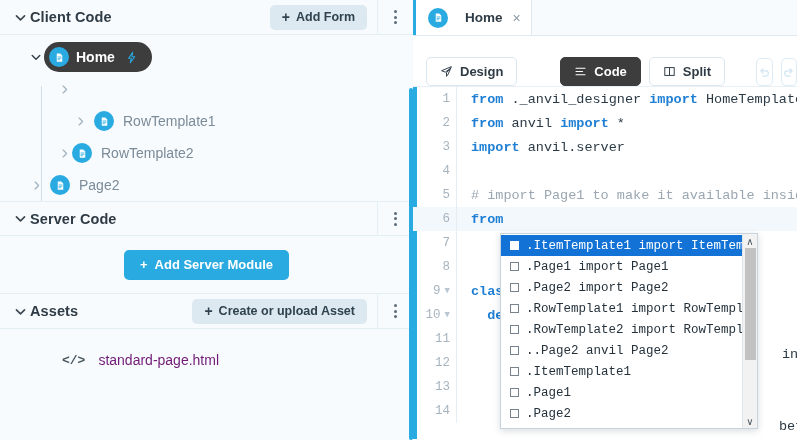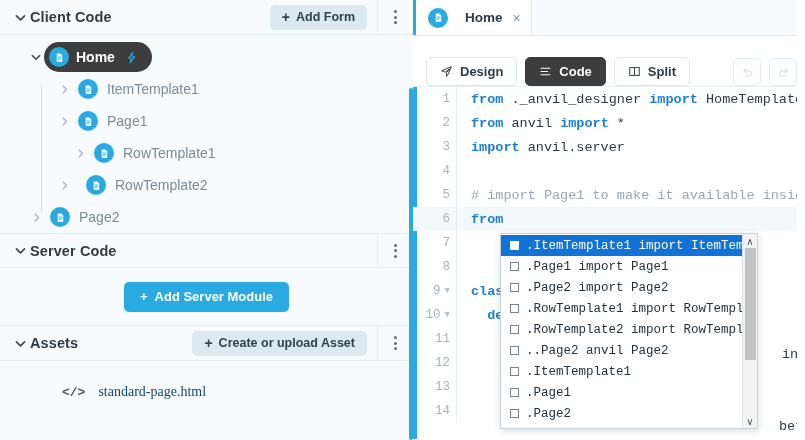--- a/index.html
+++ b/index.html
@@ -88,21 +88,21 @@
   .server-body { height: 58px; display: flex; align-items: center; justify-content: center;
                  background: #f7fbfd; border-bottom: 1px solid #e3eef5; }
   .primary-btn {
     background: #29abe2; color: #fff; border: none; border-radius: 5px;
     font-size: 13px; font-weight: bold; height: 30px; padding: 0 16px;
     display: flex; align-items: center; gap: 7px; cursor: pointer;
   }
   .assets-body { background: #f7fbfd; padding-top: 18px; }
   .asset-row { display: flex; align-items: center; height: 26px; padding-left: 62px; cursor: pointer; }
   .code-glyph { color: #48555f; font-size: 13px; font-weight: bold; margin-right: 13px; font-family: "Liberation Mono", monospace; }
-  .asset-name { font-size: 14px; color: #0c4a6e; font-family: Liberation Serif, serif; }
+  .asset-name { font-size: 14px; color: #701a75; }
 
   #sidebar-scrollbar {
     position: absolute; right: 0; top: 88px;
     width: 4px; height: 352px; background: #29abe2;
     border-radius: 2px; cursor: pointer;
   }
 
   
   #editor { position: relative; flex: 1; height: 440px; background: #ffffff; overflow: hidden; }
   #tabbar { height: 36px; background: #f7fbfd; display: flex; align-items: stretch;
@@ -118,21 +118,21 @@
   .tab-close { color: #8b9aa5; font-size: 14px; margin-left: 2px; cursor: pointer; line-height: 1; }
 
   #toolbar { height: 51px; background: #ffffff; display: flex; align-items: flex-end;
              padding-left: 13px; gap: 8px; border-bottom: 1px solid #e8f0f6; }
   .mode-btn {
     height: 29px; padding: 0 13px; border-radius: 5px;
     border: 1px solid #dae7f0; background: #ffffff; color: #2f3b45;
     font-size: 13px; font-weight: bold; cursor: pointer;
     display: flex; align-items: center; gap: 7px;
   }
-  .mode-btn.active { background: #3d3d3d; color: #ffffff; border-color: #3d3d3d; }
+  .mode-btn.active { background: #3d3d3d; color: #ffffff; border-color: #3d3d3d; margin-left: 35px; }
   .icon-btn {
     width: 28px; height: 28px; border-radius: 5px;
     border: 1px solid #ddebf5; background: #ffffff;
     display: flex; align-items: center; justify-content: center; cursor: pointer;
   }
   .tb-spacer { width: 27px; }
 
   #code-area { position: relative; height: 352px; background: #ffffff; overflow: hidden; }
   #editor-accent { position: absolute; left: 0; top: 0; width: 4px; height: 100%; background: #29abe2; }
   .code-line { position: relative; height: 24px; display: flex; align-items: center; }
@@ -233,45 +233,20 @@
                 </svg>
               </span>
             </div>
           </div>
           <div class="tree-row" style="padding-left: 56px;">
             <div class="tw-chevron">
               <svg viewBox="0 0 16 16" width="11" height="11">
                 <path d="M6 3l5 5-5 5" fill="none" stroke="#9fb2be" stroke-width="1.8" stroke-linecap="round" stroke-linejoin="round"></path>
               </svg>
             </div>
-            <div style="display: flex; align-items: center; margin-left: 6px;">
-              <span class="file-icon">
-                <svg viewBox="0 0 16 16">
-                  <path d="M4 2h5l3 3v9H4z" fill="#ffffff"></path>
-                  <path d="M5.2 7.2h5.6M5.2 9.2h5.6M5.2 11.2h3.4" stroke="#29abe2" stroke-width="1.1"></path>
-                </svg>
-              </span>
-              <span class="tw-label">ItemTemplate1</span>
-            </div>
-          </div>
-          <div class="tree-row" style="padding-left: 56px;">
-            <div class="tw-chevron">
-              <svg viewBox="0 0 16 16" width="11" height="11">
-                <path d="M6 3l5 5-5 5" fill="none" stroke="#9fb2be" stroke-width="1.8" stroke-linecap="round" stroke-linejoin="round"></path>
-              </svg>
-            </div>
-            <div style="display: flex; align-items: center; margin-left: 6px;">
-              <span class="file-icon">
-                <svg viewBox="0 0 16 16">
-                  <path d="M4 2h5l3 3v9H4z" fill="#ffffff"></path>
-                  <path d="M5.2 7.2h5.6M5.2 9.2h5.6M5.2 11.2h3.4" stroke="#29abe2" stroke-width="1.1"></path>
-                </svg>
-              </span>
-              <span class="tw-label">Page1</span>
-            </div>
           </div>
           <div class="tree-row" style="padding-left: 72px;">
             <div class="tw-chevron">
               <svg viewBox="0 0 16 16" width="11" height="11">
                 <path d="M6 3l5 5-5 5" fill="none" stroke="#9fb2be" stroke-width="1.8" stroke-linecap="round" stroke-linejoin="round"></path>
               </svg>
             </div>
             <div style="display: flex; align-items: center; margin-left: 6px;">
               <span class="file-icon">
                 <svg viewBox="0 0 16 16">
@@ -281,21 +256,21 @@
               </span>
               <span class="tw-label">RowTemplate1</span>
             </div>
           </div>
           <div class="tree-row" style="padding-left: 56px;">
             <div class="tw-chevron">
               <svg viewBox="0 0 16 16" width="11" height="11">
                 <path d="M6 3l5 5-5 5" fill="none" stroke="#9fb2be" stroke-width="1.8" stroke-linecap="round" stroke-linejoin="round"></path>
               </svg>
             </div>
-            <div style="display: flex; align-items: center; margin-left: 14px;">
+            <div style="display: flex; align-items: center; margin-left: 0;">
               <span class="file-icon">
                 <svg viewBox="0 0 16 16">
                   <path d="M4 2h5l3 3v9H4z" fill="#ffffff"></path>
                   <path d="M5.2 7.2h5.6M5.2 9.2h5.6M5.2 11.2h3.4" stroke="#29abe2" stroke-width="1.1"></path>
                 </svg>
               </span>
               <span class="tw-label">RowTemplate2</span>
             </div>
           </div>
           <div class="tree-row" style="padding-left: 28px;">

